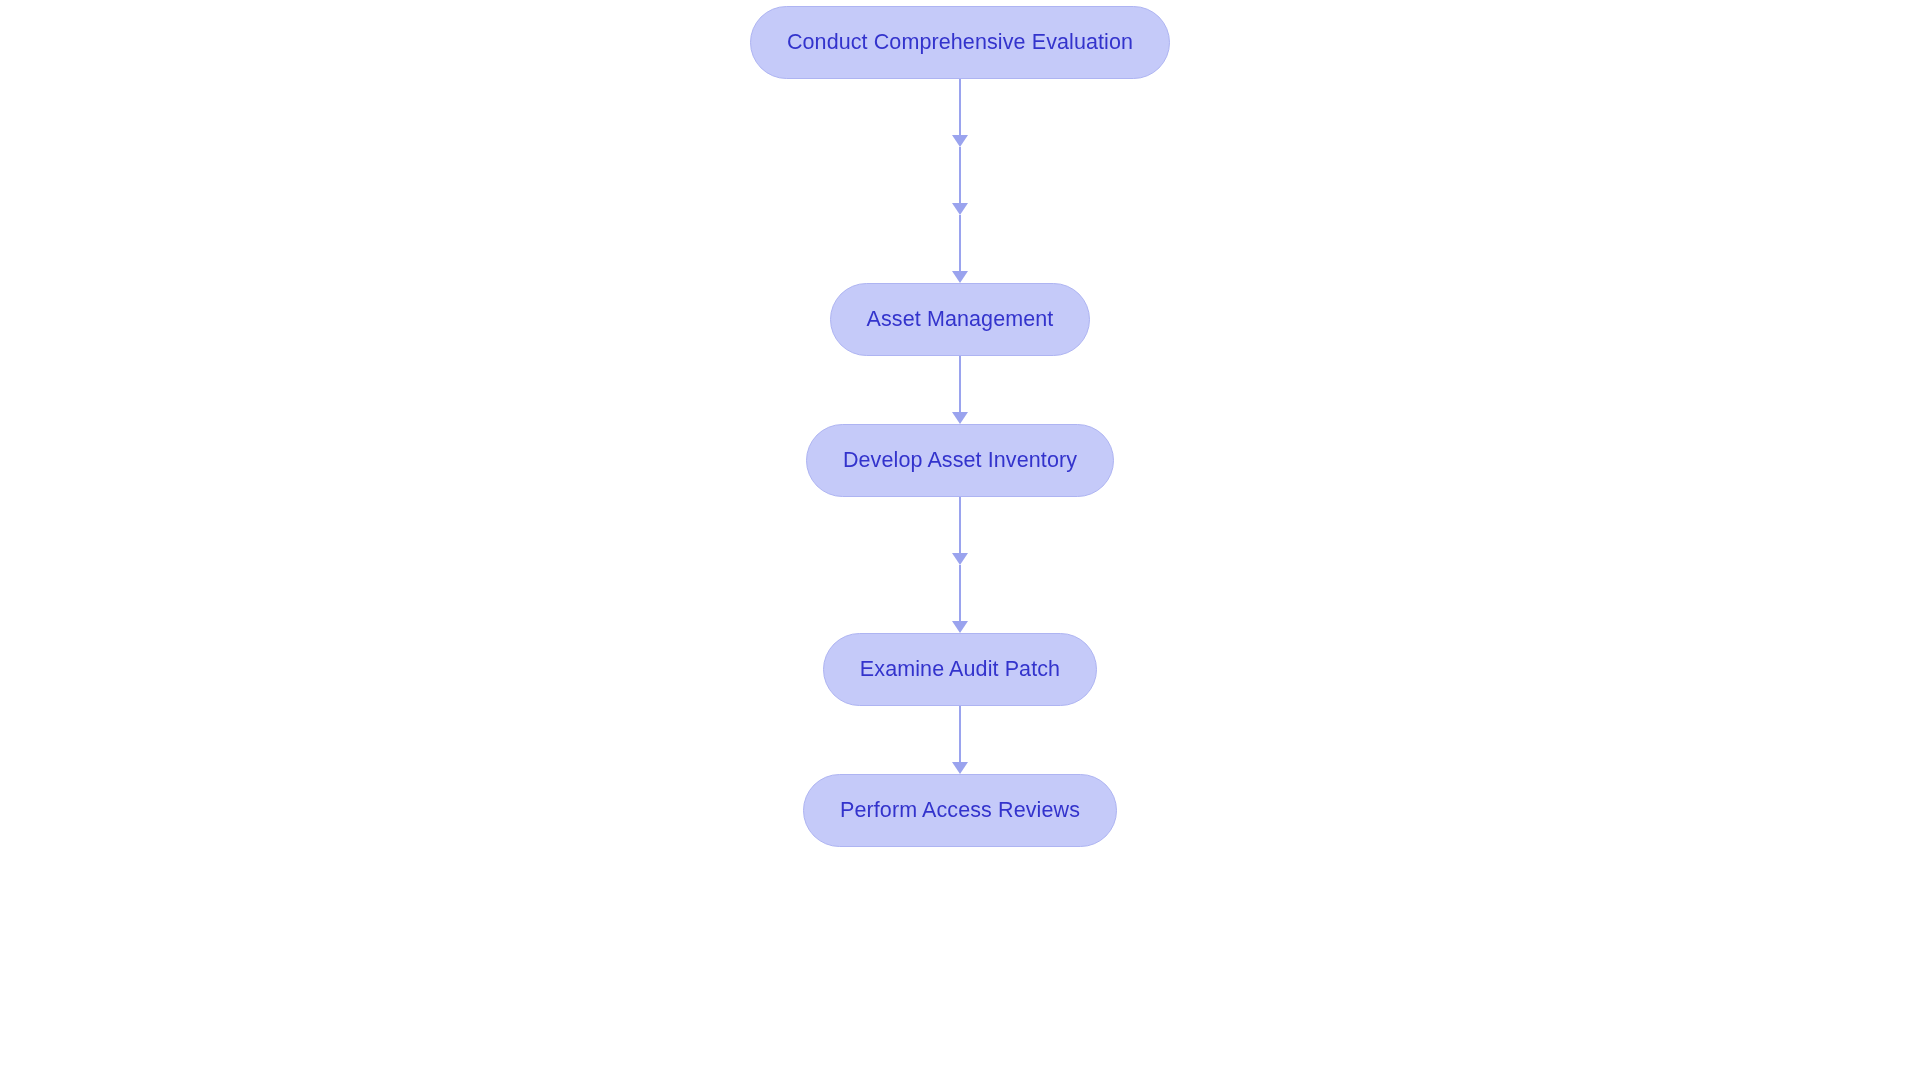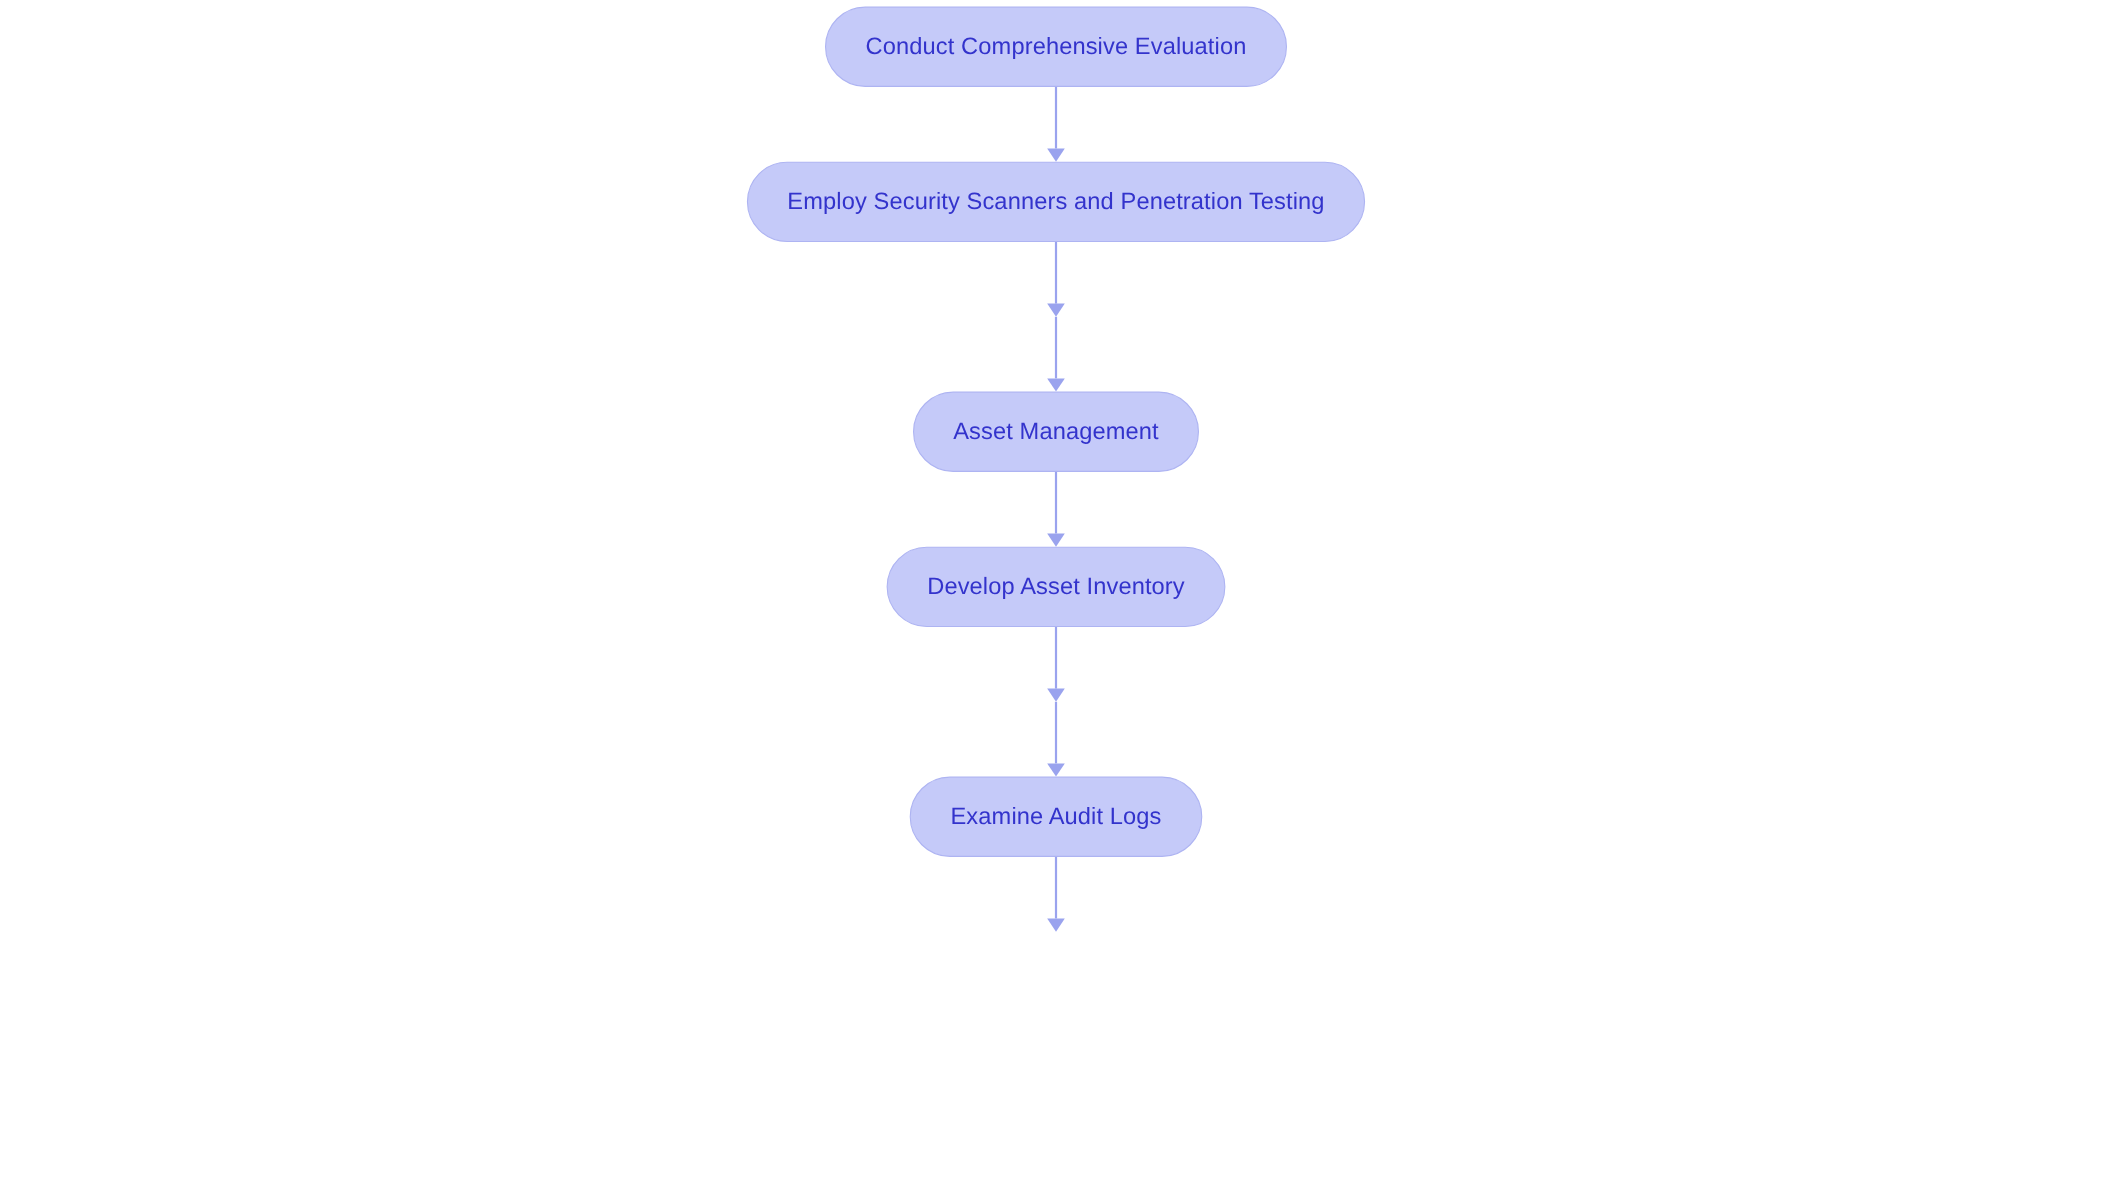--- a/index.html
+++ b/index.html
@@ -91,23 +91,20 @@
 
     <div class="node">
       <span class="node-label">Conduct Comprehensive Evaluation</span>
     </div>
 
     <div class="connector" style="height:68px;">
       <div class="connector-line"></div>
       <div class="connector-head"></div>
     </div>
 
-    <div class="node">
-      <span class="node-label">Employ Security Scanners and Penetration Testing</span>
-    </div>
 
     <div class="connector" style="height:68px;">
       <div class="connector-line"></div>
       <div class="connector-head"></div>
     </div>
 
 
     <div class="connector" style="height:68px;">
       <div class="connector-line"></div>
       <div class="connector-head"></div>
@@ -131,23 +128,26 @@
       <div class="connector-head"></div>
     </div>
 
 
     <div class="connector" style="height:68px;">
       <div class="connector-line"></div>
       <div class="connector-head"></div>
     </div>
 
     <div class="node">
-      <span class="node-label">Examine Audit Logs</span>
+      <span class="node-label">Examine Audit Patch</span>
     </div>
 
     <div class="connector" style="height:68px;">
       <div class="connector-line"></div>
       <div class="connector-head"></div>
     </div>
 
+    <div class="node">
+      <span class="node-label">Perform Access Reviews</span>
+    </div>
 
   </div>
 </div>
 
 </body></html>

